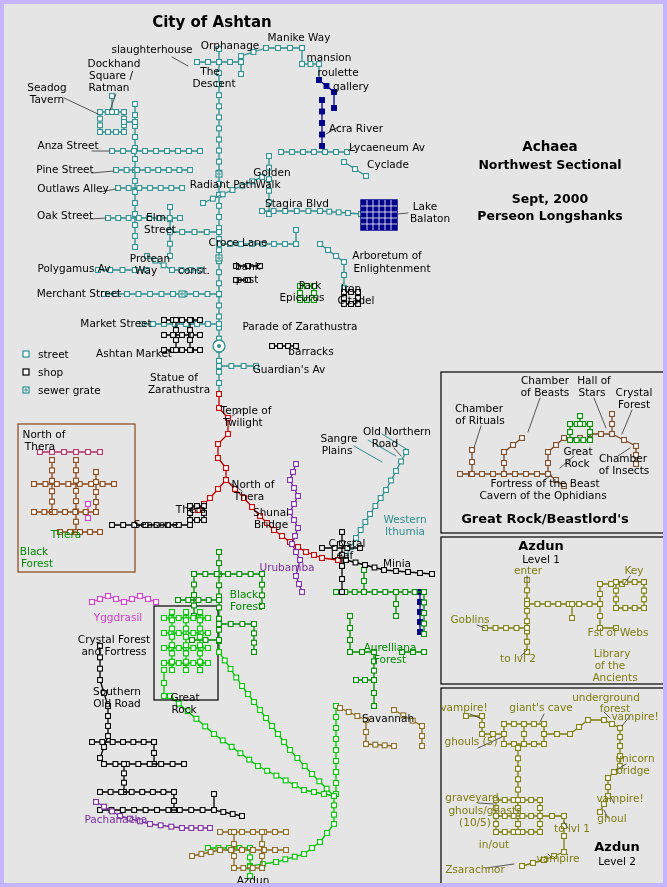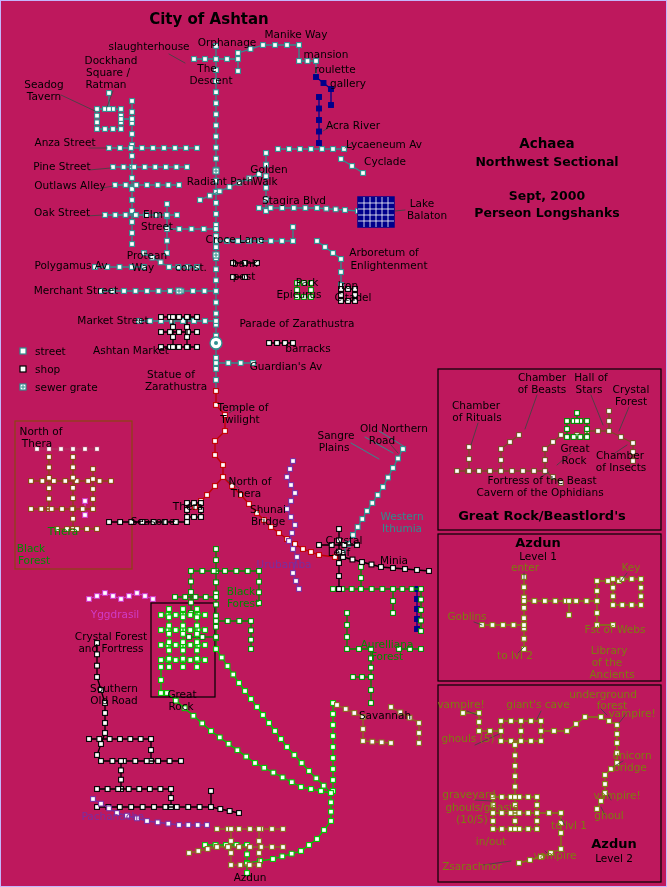--- a/index.html
+++ b/index.html
@@ -1,16 +1,16 @@
 <!DOCTYPE html>
 <html><head>
 <meta charset="utf-8">
 <style>
   html,body{margin:0;padding:0;background:#888;}
-  .page{position:relative;width:667px;height:887px;background:#be185d;border:1px solid #c4b5fd;
+  .page{position:relative;width:667px;height:887px;background:#e5e5e5;border:4px solid #c4b5fd;
         box-sizing:border-box;font-family:"DejaVu Sans",sans-serif;overflow:hidden;}
   svg{position:absolute;left:0;top:0;}
   svg text{font-family:"DejaVu Sans",sans-serif;}
 </style>
 </head>
 <body>
 
 <div class="page">
   <svg id="map" width="667" height="887" viewBox="0 0 667 887" aria-label="City of Ashtan — Achaea Northwest Sectional">
       <rect x="14" y="420" width="117" height="148" fill="none" stroke="#8b4513" stroke-width="1.2"></rect>

